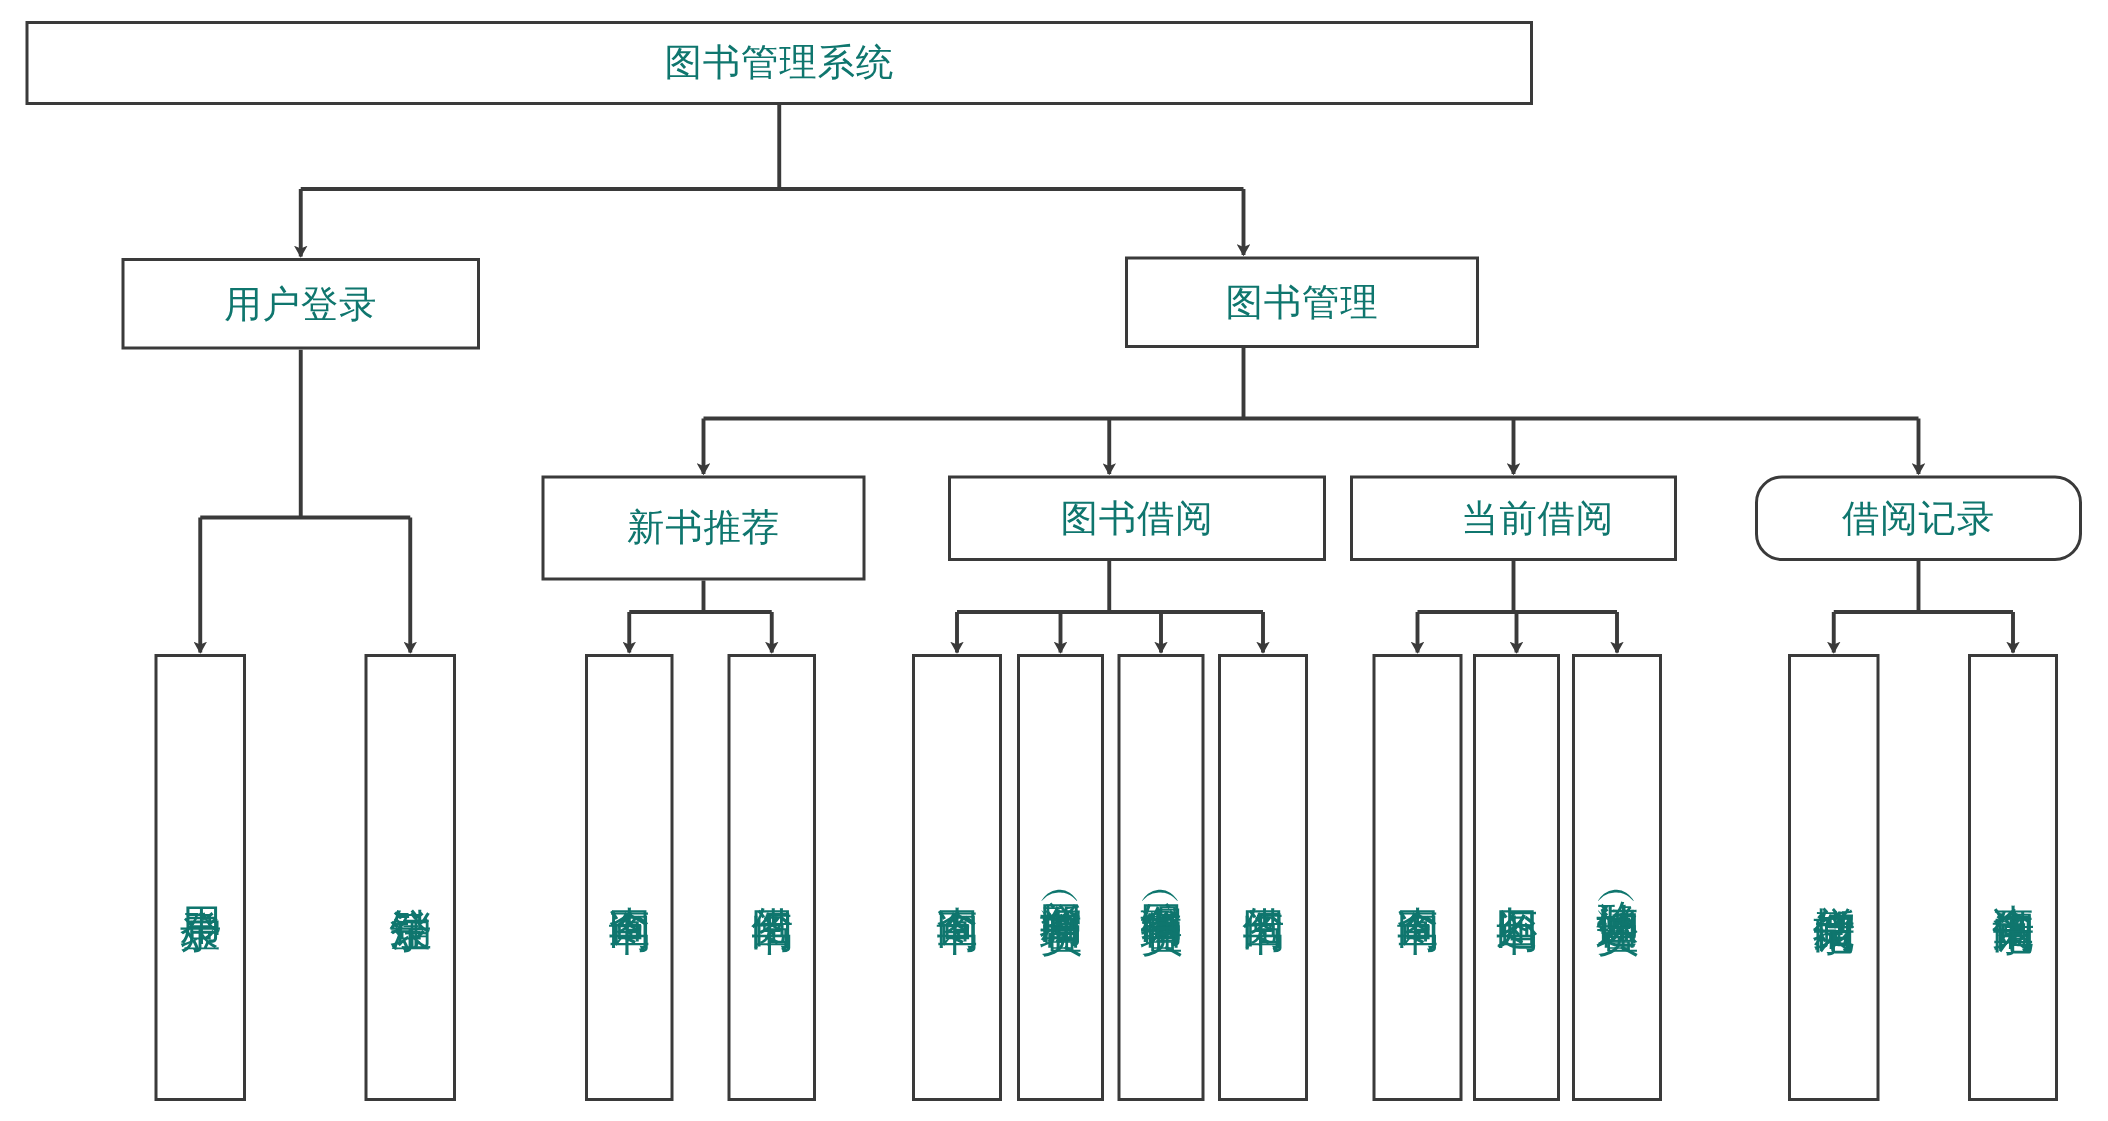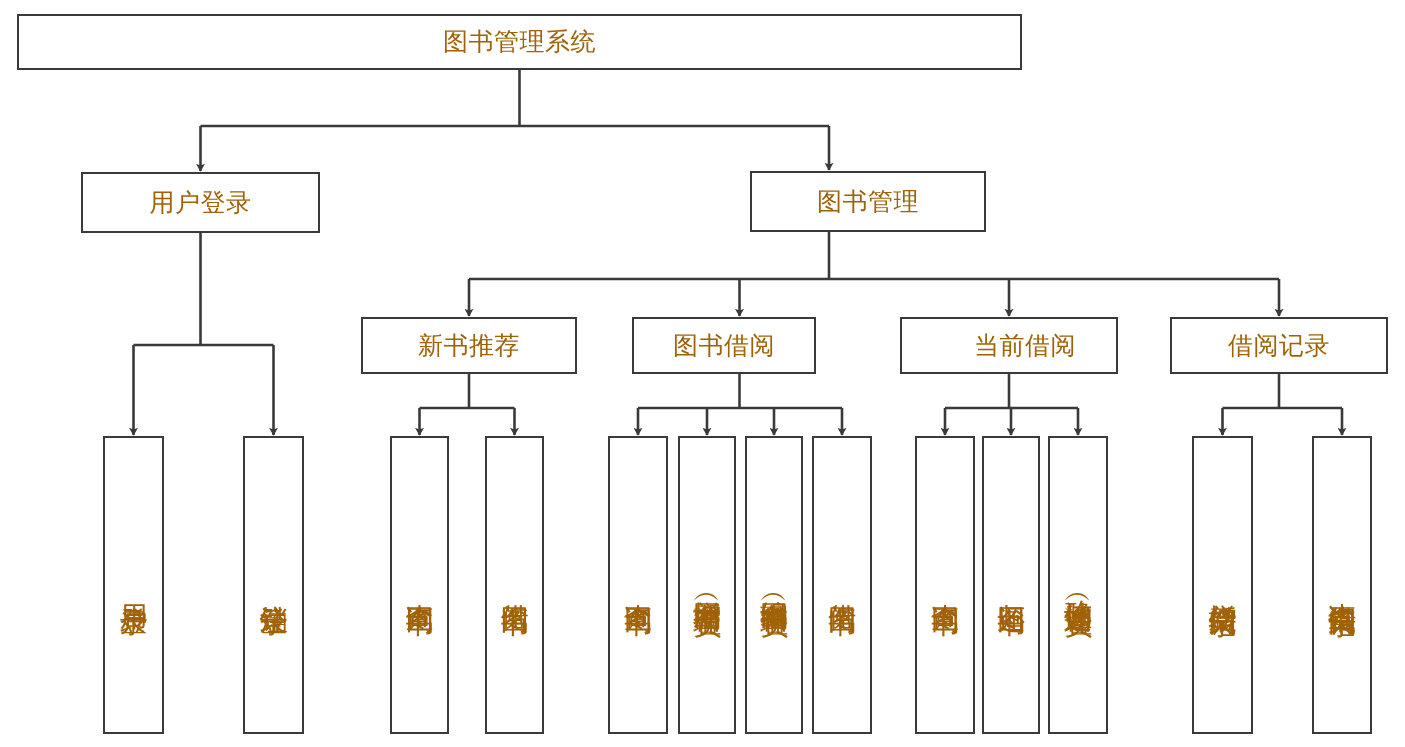--- a/index.html
+++ b/index.html
@@ -31,21 +31,21 @@
     position: absolute;
     box-sizing: border-box;
     background: #ffffff;
     border: 2px solid #3a3a3a;
     display: flex;
     align-items: center;
     justify-content: center;
     overflow: hidden;
   }
   .node .label {
-    color: #a16207;
+    color: #0f766e;
     text-align: center;
     line-height: 1.18;
     white-space: pre;
   }
   .node.horizontal .label {
     font-size: 25px;
     letter-spacing: 0.5px;
   }
   .node.vertical {
     align-items: center;
@@ -117,30 +117,30 @@
   <div id="node-layer">
       <div class="node horizontal" style="left: 17px; top: 14px; width: 1005px; height: 56px;">
         <span class="label">图书管理系统</span>
       </div>
       <div class="node horizontal" style="left: 81px; top: 172px; width: 239px; height: 61px;">
         <span class="label">用户登录</span>
       </div>
       <div class="node horizontal" style="left: 711px; top: 171px; width: 236px; height: 61px; margin-left: 39px;">
         <span class="label">图书管理</span>
       </div>
-      <div class="node horizontal" style="left: 361px; top: 317px; width: 216px; height: 57px; align-items: center;">
+      <div class="node horizontal" style="left: 361px; top: 317px; width: 216px; height: 70px; align-items: center;">
         <span class="label">新书推荐</span>
       </div>
-      <div class="node horizontal" style="left: 632px; top: 317px; width: 184px; height: 57px;">
+      <div class="node horizontal" style="left: 632px; top: 317px; width: 252px; height: 57px;">
         <span class="label">图书借阅</span>
       </div>
       <div class="node horizontal" style="left: 900px; top: 317px; width: 218px; height: 57px; padding-left: 32px;">
         <span class="label">当前借阅</span>
       </div>
-      <div class="node horizontal" style="left: 1170px; top: 317px; width: 218px; height: 57px;">
+      <div class="node horizontal" style="left: 1170px; top: 317px; width: 218px; height: 57px; border-radius: 18px;">
         <span class="label">借阅记录</span>
       </div>
       <div class="node vertical" style="left: 103px; top: 436px; width: 61px; height: 298px;">
         <span class="label">用户登录</span>
       </div>
       <div class="node vertical" style="left: 243px; top: 436px; width: 61px; height: 298px;">
         <span class="label">注销登录</span>
       </div>
       <div class="node vertical" style="left: 390px; top: 436px; width: 59px; height: 298px;">
         <span class="label">查询图书</span>

